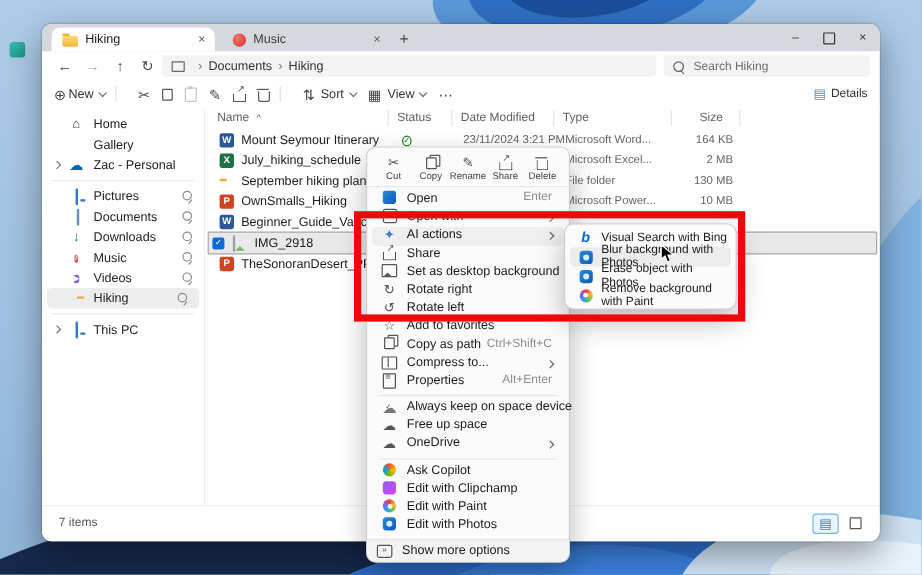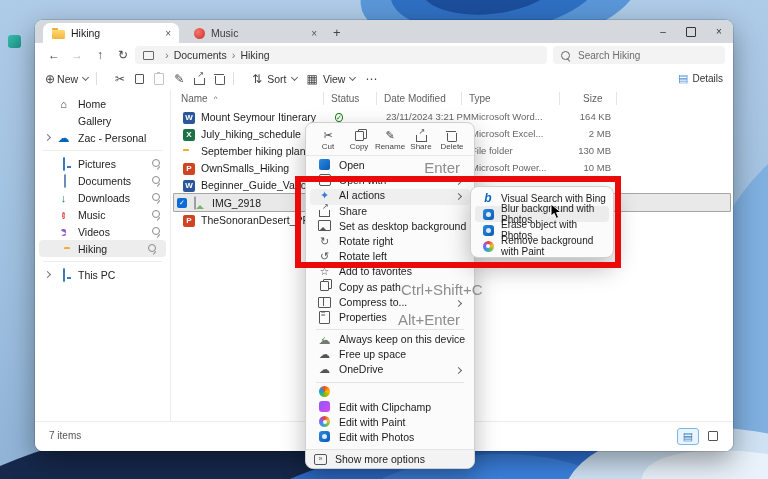--- a/index.html
+++ b/index.html
@@ -117,21 +117,21 @@
   .share-ic{width:9px;height:6px;border:1.1px solid #555;border-top:none;border-radius:0 0 1px 1px;position:relative;margin-top:5px;}
   .share-ic::before{content:"↗";position:absolute;left:2px;top:-8px;font-size:8px;color:#555;}
   .trash-ic{width:8px;height:8px;border:1.1px solid #555;border-top:none;border-radius:0 0 2px 2px;position:relative;margin-top:3px;}
   .trash-ic::before{content:"";position:absolute;left:-2px;top:-2px;width:10px;height:1.2px;background:#555;}
   .paste-ic{width:8px;height:10px;border:1.1px solid #c4c4c4;border-radius:1px;position:relative;}
   .paste-ic::before{content:"";position:absolute;left:2px;top:-2px;width:3px;height:2px;background:#c4c4c4;}
   .mitem{height:15.2px;display:flex;align-items:flex-start;margin:0 4px;border-radius:4px;font-size:10.5px;position:relative;}
   .mitem.hov{background:#efefef;}
   .mic{width:13px;margin:0 8px 0 8px;display:flex;align-items:center;justify-content:center;font-size:11px;color:#555;flex:none;}
   .milbl{flex:1;white-space:nowrap;}
-  .miacc{font-size:15px;color:#8d8d8d;margin-right:10px;}
+  .miacc{font-size:10px;color:#8d8d8d;margin-right:10px;}
   .miarr{position:absolute;right:9px;top:5px;width:4px;height:4px;border-right:1px solid #666;border-top:1px solid #666;transform:rotate(45deg);}
   .mdiv{height:1px;background:#e4e4e4;margin:3px 10px;}
   .mfooter{height:18px;display:flex;align-items:center;background:#f3f3f3;border-top:1px solid #e4e4e4;
            border-radius:0 0 8px 8px;font-size:10.5px;}
   
   .ico-open{width:11px;height:11px;border-radius:2px;background:linear-gradient(135deg,#2a8ae0,#0b5bb5);}
   .ico-openwith{width:10px;height:10px;border:1.1px solid #555;border-radius:2px;}
   .ico-ai{color:#3b78d8;font-size:11px;}
   .ico-wall{width:11px;height:9px;border:1.1px solid #555;border-radius:1px;position:relative;}
   .ico-wall::after{content:"";position:absolute;left:1px;bottom:0;border-left:3px solid transparent;border-right:3px solid transparent;border-bottom:3px solid #555;}
@@ -475,36 +475,37 @@
     <div class="mitem">
       <span class="mic">
           <span class="ico-props"></span>
         </span>
       <span class="milbl">Properties</span>
       <span class="miacc">Alt+Enter</span>
     </div>
     <div class="mdiv"></div>
     <div class="mitem">
       <span class="mic ico-cloudcheck">☁</span>
-      <span class="milbl">Always keep on this device</span>
+      <span class="milbl">Always keep on space device</span>
     </div>
     <div class="mitem">
       <span class="mic cloud-gray">☁</span>
       <span class="milbl">Free up space</span>
     </div>
     <div class="mitem">
       <span class="mic cloud-blue">☁</span>
       <span class="milbl">OneDrive</span>
       <span class="miarr"></span>
     </div>
     <div class="mdiv"></div>
     <div class="mitem">
       <span class="mic">
           <span class="ico-copilot"></span>
         </span>
+      <span class="milbl">Ask Copilot</span>
     </div>
     <div class="mitem">
       <span class="mic">
           <span class="ico-clipchamp"></span>
         </span>
       <span class="milbl">Edit with Clipchamp</span>
     </div>
     <div class="mitem">
       <span class="mic">
           <span class="ico-paint"></span>

